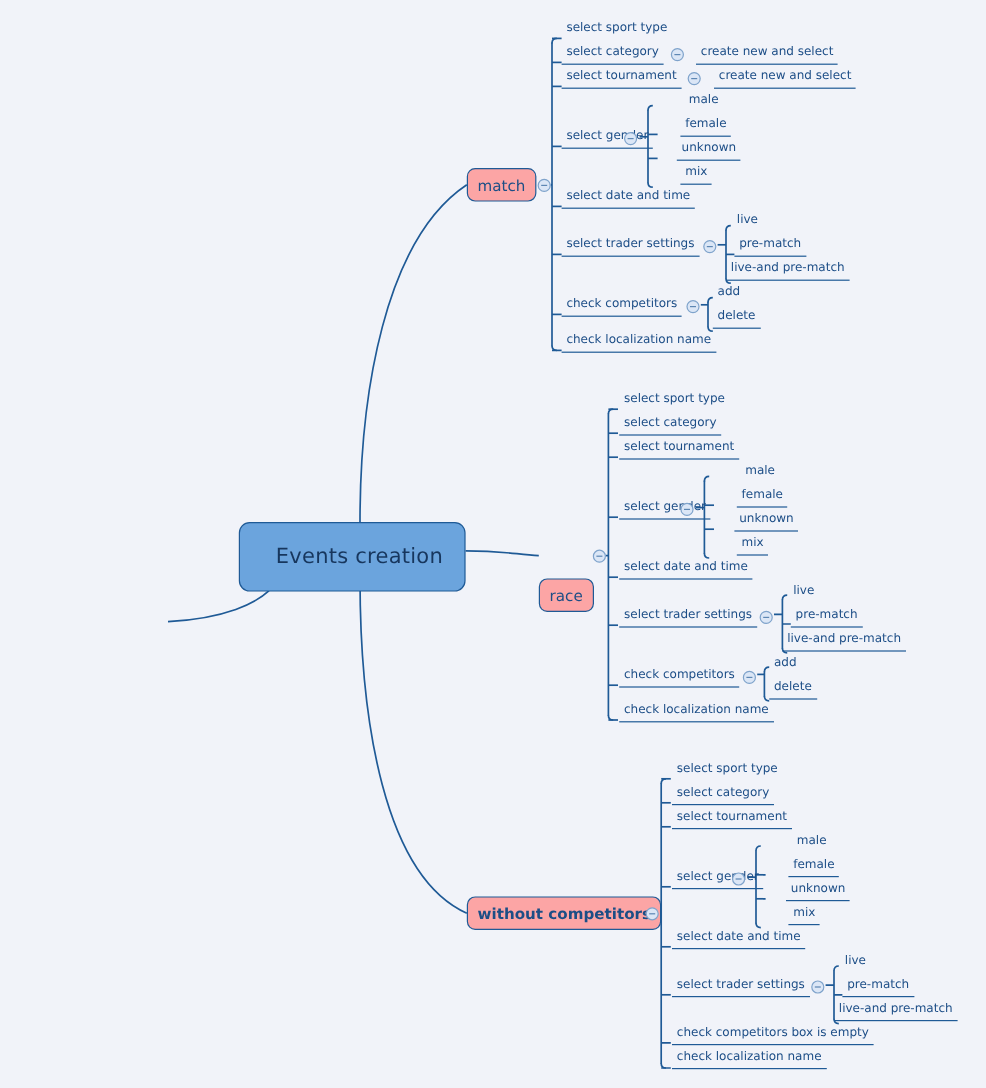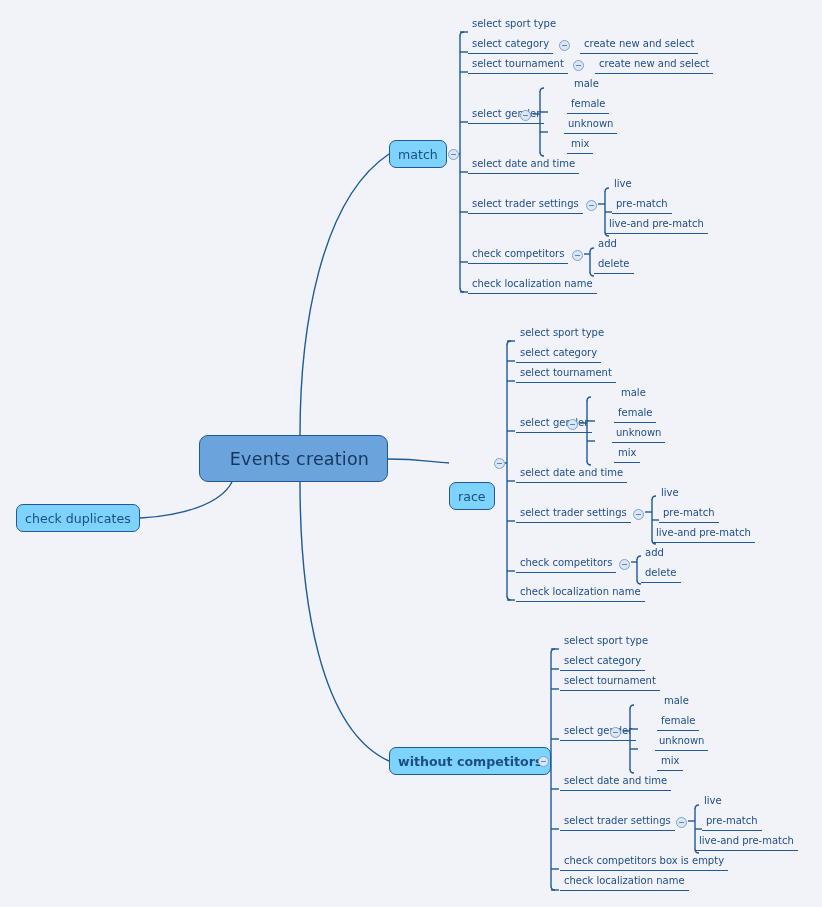--- a/index.html
+++ b/index.html
@@ -18,36 +18,36 @@
   svg.edges {
     position: absolute; left: 0; top: 0;
     width: 822px; height: 907px;
     pointer-events: none;
   }
 
   
   .root-node {
     position: absolute;
     left: 199px; top: 435px;
-    width: 189px; height: 47px;
+    width: 189px; height: 58px;
     background: #6ba4dd;
     border: 1.6px solid #1f5a96;
     border-radius: 9px;
     display: flex; align-items: center; justify-content: center;
     color: #17365d;
     font-size: 17.5px;
     letter-spacing: .2px;
     z-index: 6;
     padding-left: 12px;
   }
 
   
   .pill {
     position: absolute;
-    background: #7dd3fc;
+    background: #fca5a5;
     border: 1.5px solid #1f5a96;
     border-radius: 7px;
     display: flex; align-items: center; justify-content: center;
     color: #1c4e86;
     font-size: 12.6px;
     padding: 0 8px;
     height: 28px;
     white-space: nowrap;
     z-index: 6;
   }
@@ -97,23 +97,20 @@
       <path d="M 300,482 C 300,600 320,730 389,761"></path>
 
       <path d="M 140,518 C 180,516 220,505 232,482"></path>
     </g>
   </svg>
 
   <div class="root-node">
     <span>Events creation</span>
   </div>
 
-  <div class="pill" style="left:16px; top:504px;">
-    <span>check duplicates</span>
-  </div>
 
   <div class="pill" style="left:389px; top:140px;">
     <span>match</span>
   </div>
   <div class="toggle" style="left:448px; top:149px;"></div>
 
   <svg class="edges" viewBox="0 0 822 907" xmlns="http://www.w3.org/2000/svg">
     <g fill="none" stroke="#1f5a96" stroke-width="1.4">
 
       <path d="M 459,154 L 460,154"></path>

